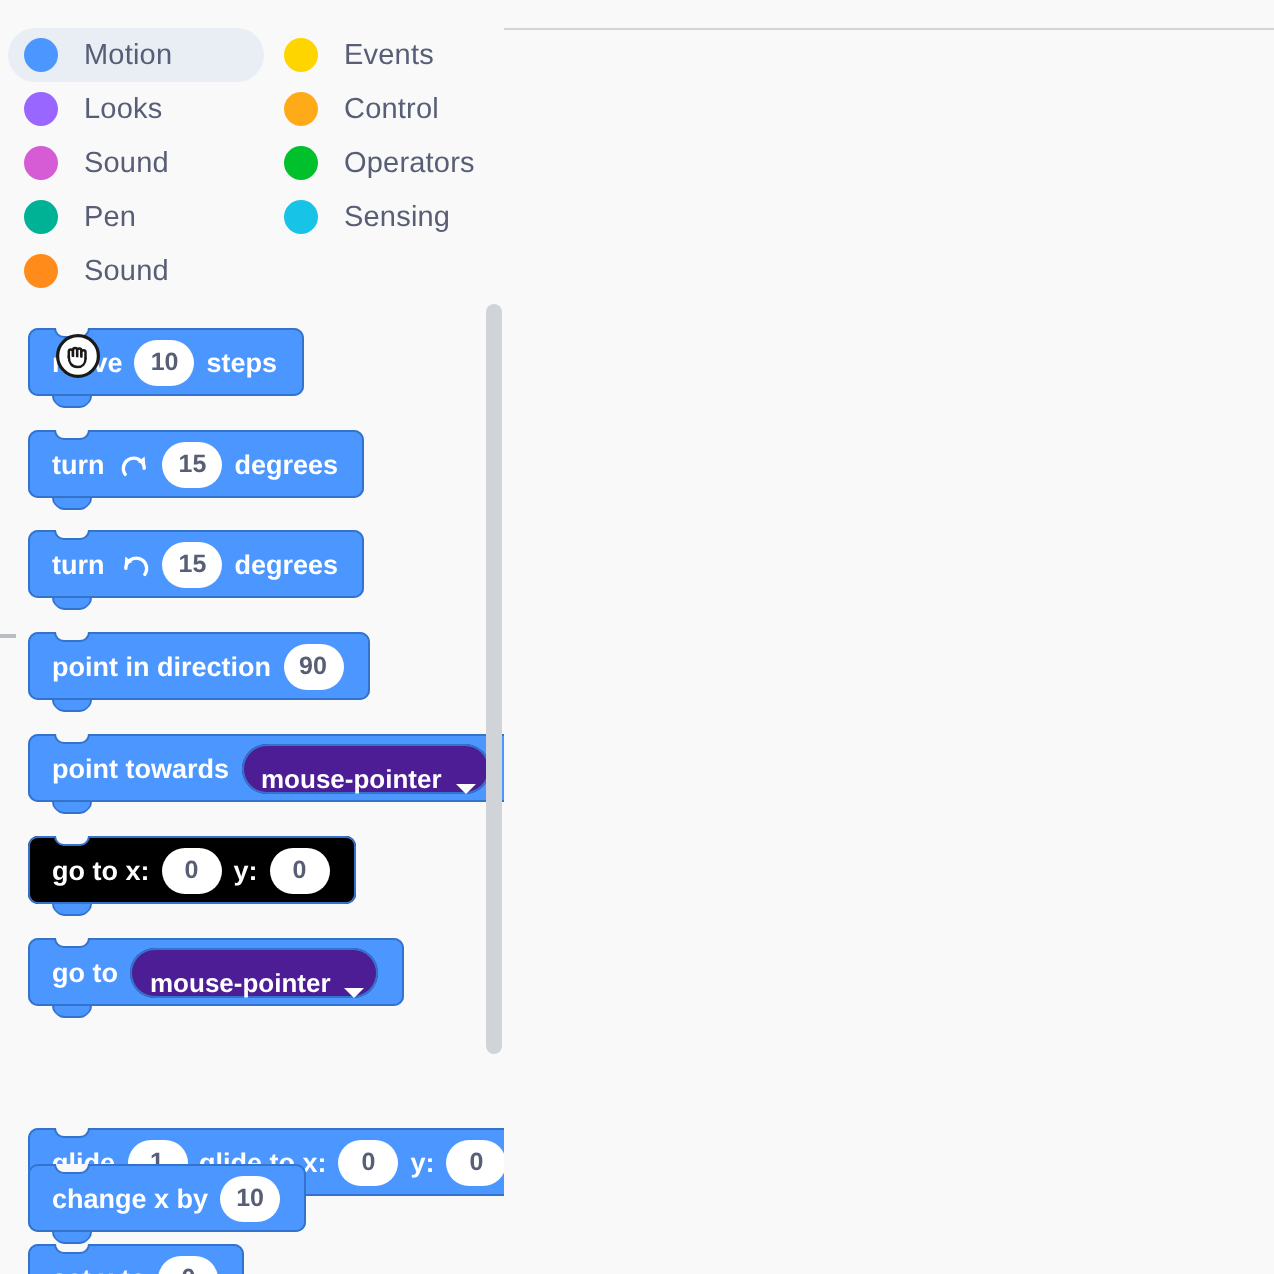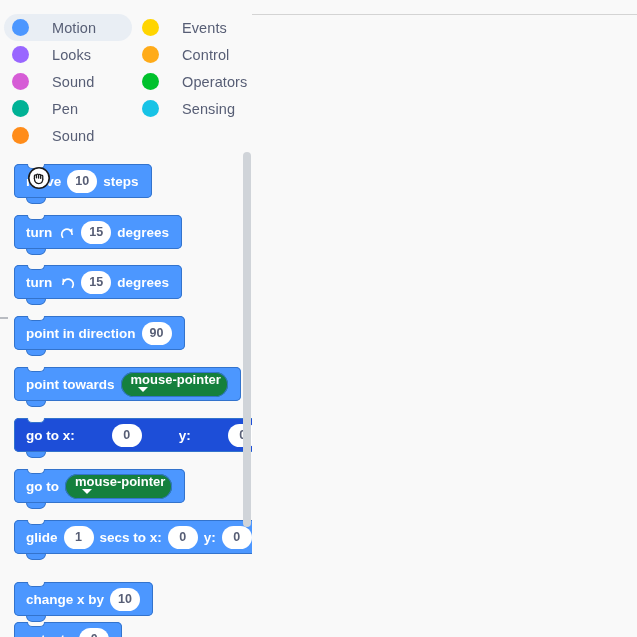--- a/index.html
+++ b/index.html
@@ -61,21 +61,21 @@
     background: #e9eef4;
   }
   .category-dot {
     width: 17px;
     height: 17px;
     border-radius: 50%;
     flex: 0 0 auto;
     box-shadow: inset 0 0 0 0 rgba(0,0,0,0);
   }
   .category-label {
-    margin-left: 23px;
+    margin-left: 13px;
     font-size: 14.5px;
     color: #575e75;
     letter-spacing: 0.1px;
     white-space: nowrap;
   }
 
   
   #blocks-flyout {
     position: absolute;
     left: 0;
@@ -156,33 +156,32 @@
     color: #575e75;
     font-size: 12.5px;
     font-weight: bold;
     box-sizing: border-box;
     cursor: text;
   }
 
   
   .dropdown-field {
     display: inline-flex;
-    align-items: flex-start;
+    align-items: flex-end;
     height: 25px;
     padding: 0 7px 0 10px;
     margin: 0 3px;
     border-radius: 13px;
-    background: #15803d;
+    background: #4c1d95;
     box-shadow: 0 0 0 1px #3373cc inset;
     color: #ffffff;
     font-size: 13px;
     font-weight: bold;
     box-sizing: border-box;
     cursor: pointer;
-    flex-direction: column;
   }
   .dropdown-caret {
     margin-left: 7px;
     width: 0;
     height: 0;
     border-left: 5px solid transparent;
     border-right: 5px solid transparent;
     border-top: 5px solid #ffffff;
   }
 
@@ -339,37 +338,37 @@
             <span class="block-text">point in direction</span>
             <span class="num-field">90</span>
           </div></div>
         <div class="block-row" style="top: 217px;"><div class="block" style="background: rgb(76, 151, 255);">
             <span class="block-text">point towards</span>
             <span class="dropdown-field">
               <span>mouse-pointer</span>
               <span class="dropdown-caret"></span>
             </span>
           </div></div>
-        <div class="block-row" style="top: 268px;"><div class="block" style="background: #1d4ed8; gap: 31px;">
+        <div class="block-row" style="top: 268px;"><div class="block" style="background: #000000;">
             <span class="block-text">go to x:</span>
             <span class="num-field">0</span>
             <span class="block-text">y:</span>
             <span class="num-field">0</span>
           </div></div>
         <div class="block-row" style="top: 319px;"><div class="block" style="background: rgb(76, 151, 255);">
             <span class="block-text">go to</span>
             <span class="dropdown-field">
               <span>mouse-pointer</span>
               <span class="dropdown-caret"></span>
             </span>
           </div></div>
-        <div class="block-row" style="top: 370px;"><div class="block" style="background: rgb(76, 151, 255);">
+        <div class="block-row" style="top: 370px;"><div class="block" style="background: rgb(76, 151, 255); margin-top: 44px;">
             <span class="block-text">glide</span>
             <span class="num-field">1</span>
-            <span class="block-text">secs to x:</span>
+            <span class="block-text">glide to x:</span>
             <span class="num-field">0</span>
             <span class="block-text">y:</span>
             <span class="num-field">0</span>
           </div></div>
         <div class="block-row" style="top: 432px;"><div class="block" style="background: rgb(76, 151, 255);">
             <span class="block-text">change x by</span>
             <span class="num-field">10</span>
           </div></div>
         <div class="block-row" style="top: 472px;"><div class="block" style="background: rgb(76, 151, 255);">
             <span class="block-text">set x to</span>

